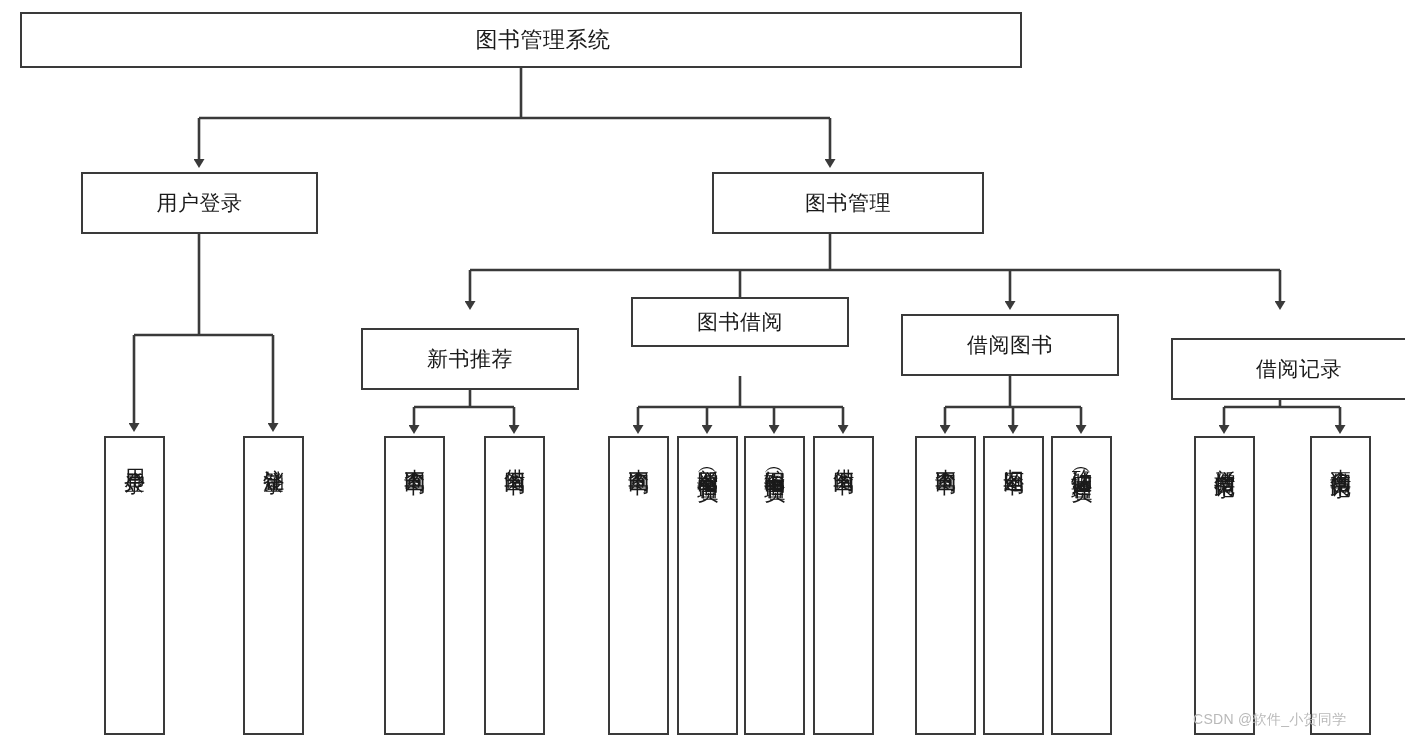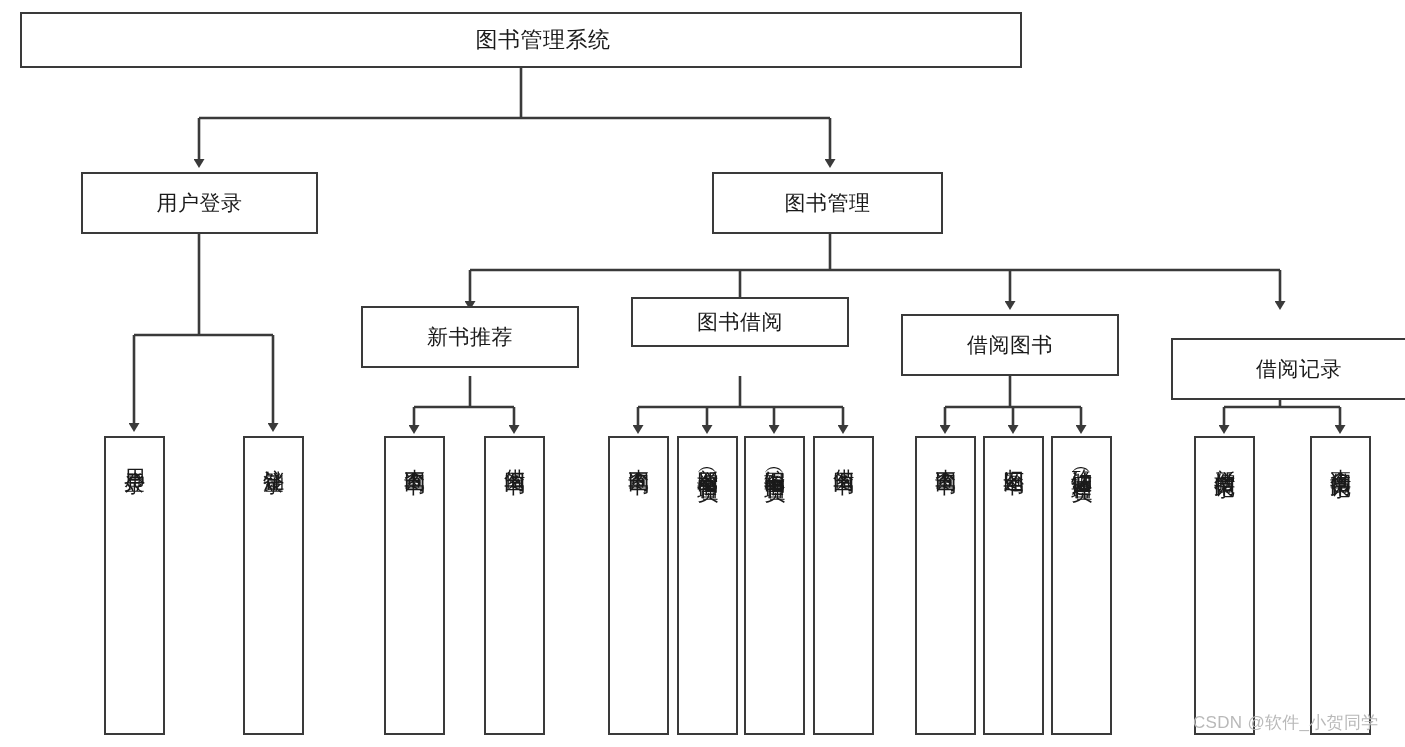--- a/index.html
+++ b/index.html
@@ -38,21 +38,21 @@
     writing-mode:vertical-rl;
     text-orientation:upright;
     font-size:21px;
     line-height:1.08;
     letter-spacing:2px;
     white-space:nowrap;
   }
   #watermark{
     position:absolute;
     left:1193px;top:711px;
-    font-size:17px;
+    font-size:14px;
     color:#b9b9b9;
     white-space:nowrap;
     letter-spacing:0.3px;
   }
 </style>
 </head>
 <body>
 
 <div id="diagram-root">
 
@@ -106,25 +106,25 @@
     </g>
   </svg>
 
   <div class="node root horiz" style="left:20px;top:12px;width:1002px;height:56px;">
     <span class="label">图书管理系统</span>
   </div>
 
   <div class="node horiz" style="left:81px;top:172px;width:237px;height:62px;">
     <span class="label">用户登录</span>
   </div>
-  <div class="node horiz" style="left:712px;top:172px;width:231px;height:62px;">
+  <div class="node horiz" style="left:712px;top:172px;width:272px;height:62px;">
     <span class="label">图书管理</span>
   </div>
 
-  <div class="node horiz" style="left:361px;top:306px;width:218px;height:62px;">
+  <div class="node horiz" style="left:361px;top:328px;width:218px;height:62px;">
     <span class="label">新书推荐</span>
   </div>
   <div class="node horiz" style="left:631px;top:297px;width:218px;height:50px;text-align:center;">
     <span class="label">图书借阅</span>
   </div>
   <div class="node horiz" style="left:901px;top:314px;width:218px;height:62px;">
     <span class="label">借阅图书</span>
   </div>
   <div class="node horiz" style="left:1171px;top:322px;width:256px;height:62px;margin-top:16px;">
     <span class="label">借阅记录</span>

